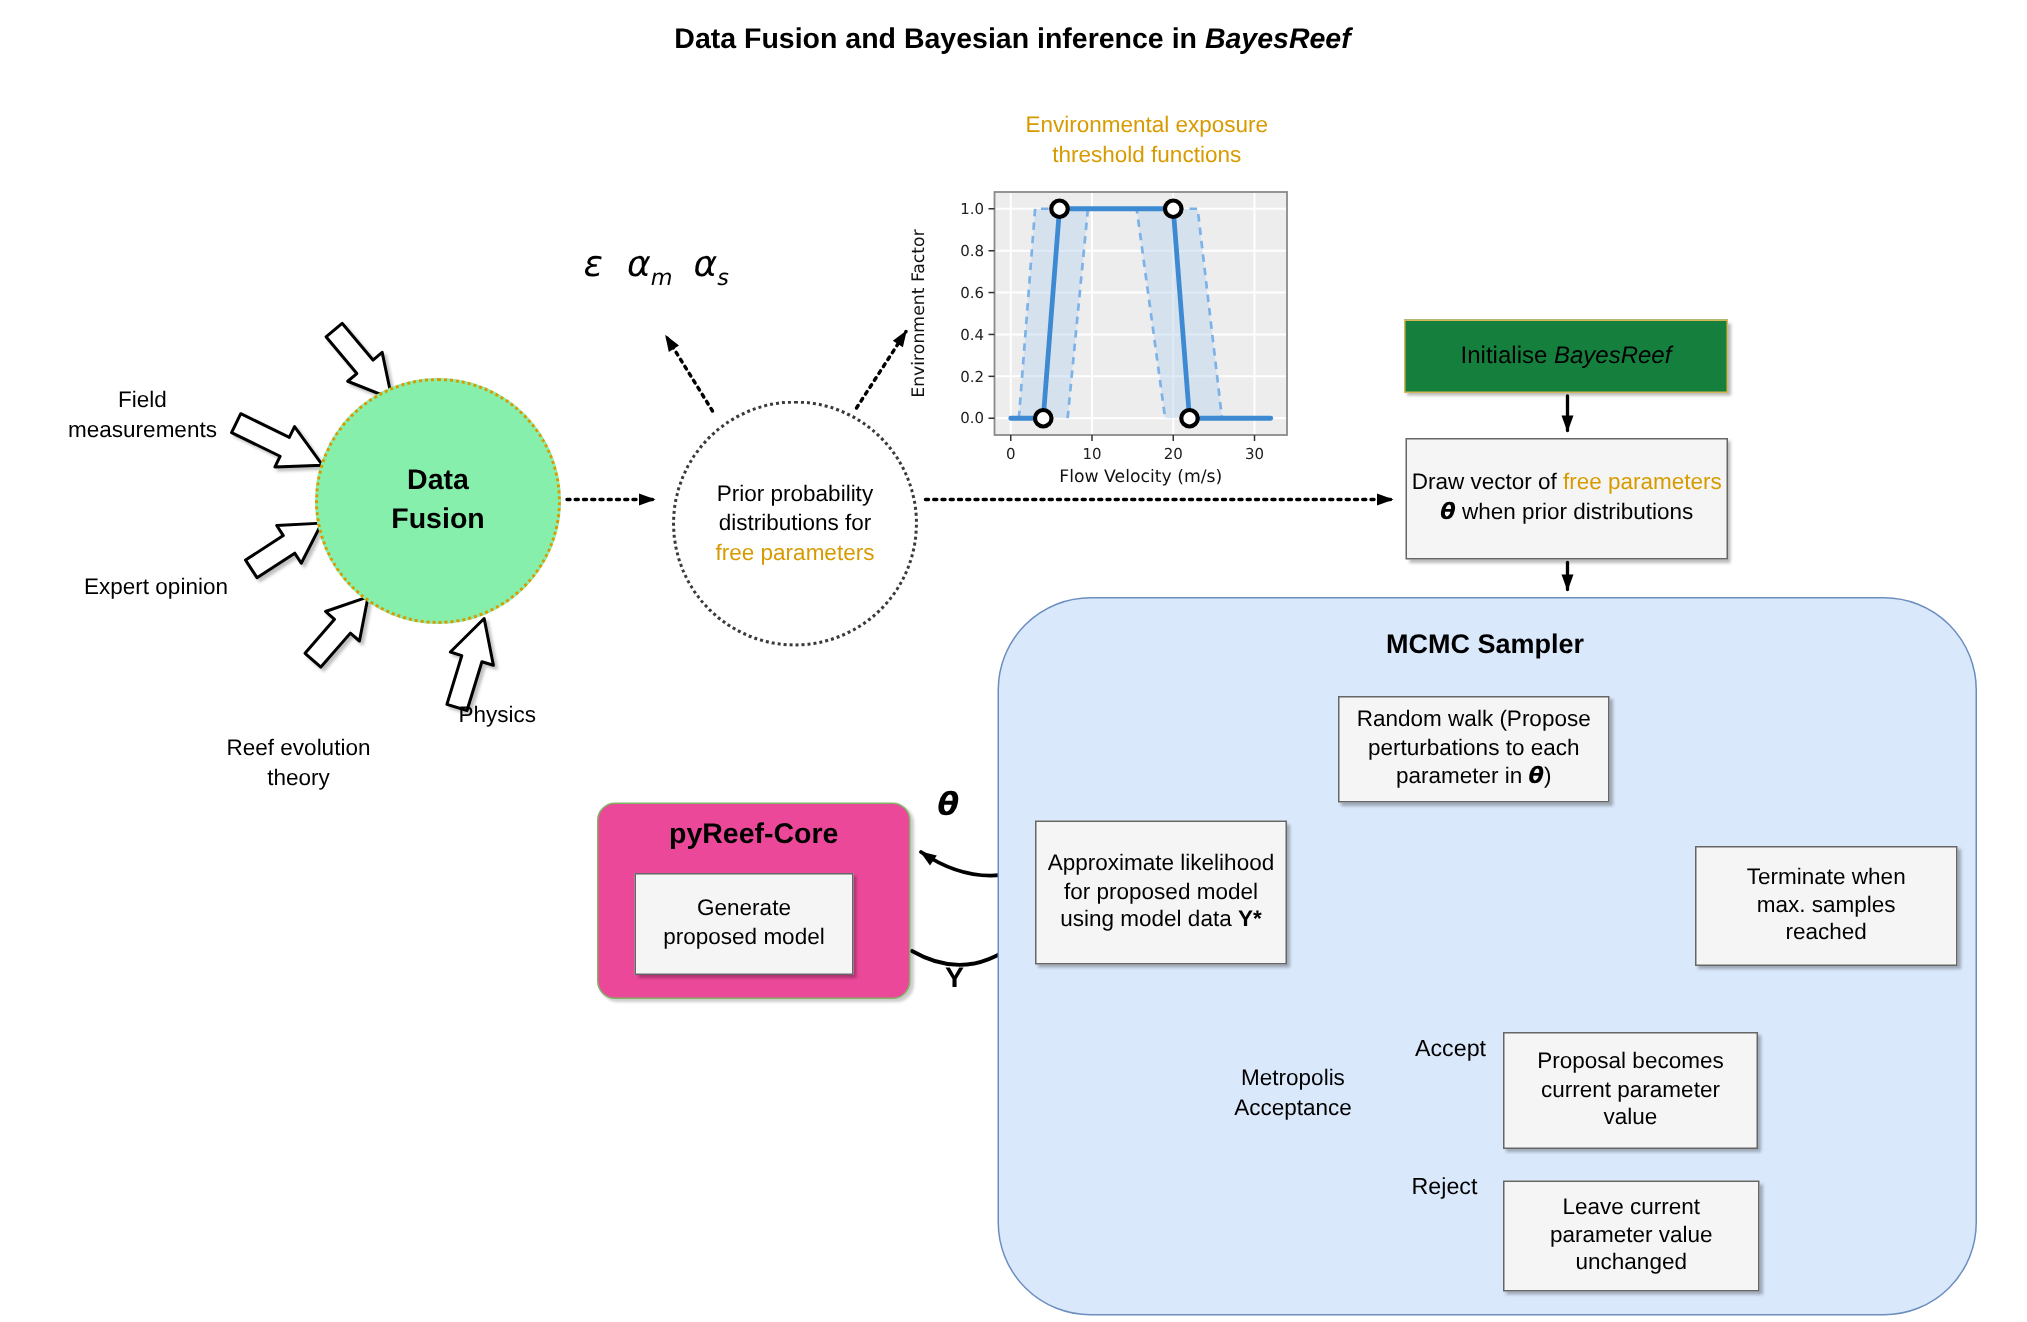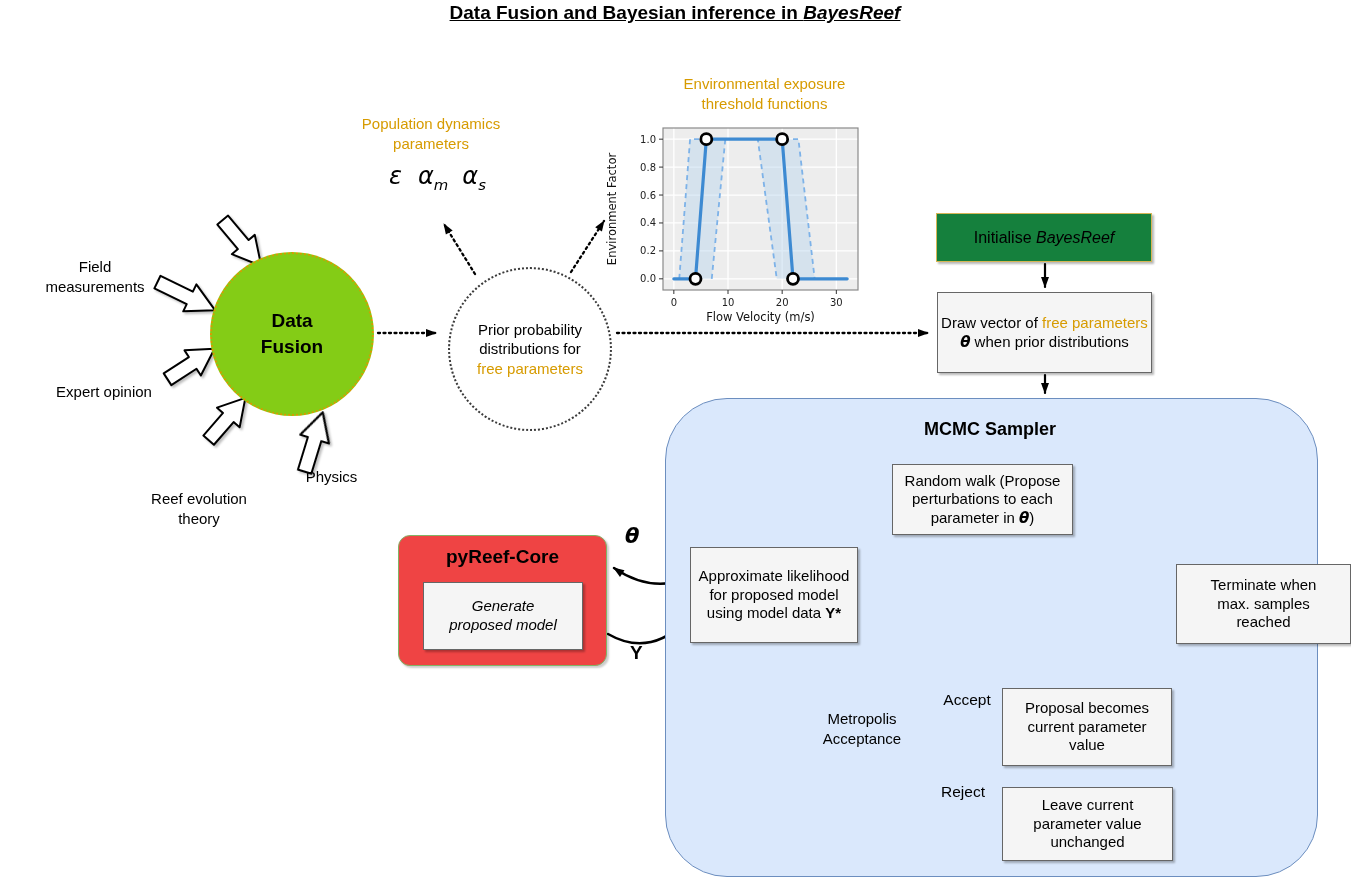--- a/index.html
+++ b/index.html
@@ -8,42 +8,42 @@
   .abs{position:absolute;}
   .prel{white-space:pre-line;}
   .ctr{text-align:center;}
   .lbl{font-size:15px;line-height:1.3;}
   .orange{color:#D79B00;}
   .box{position:absolute;background:#F5F5F5;border:1px solid #666;
        box-shadow:2px 2px 2px rgba(0,0,0,0.28);
        display:flex;align-items:center;justify-content:center;
        text-align:center;font-size:15px;line-height:1.24;padding:3px;box-sizing:border-box;}
   .yellow{background:#15803d;border:1px solid #D6B656;}
-  .greenbox{position:absolute;background:#ef4444;border:1px solid #82B366;border-radius:12px;
+  .greenbox{position:absolute;background:#ec4899;border:1px solid #82B366;border-radius:12px;
             box-shadow:2px 2px 2px rgba(0,0,0,0.2);box-sizing:border-box;}
   .mcmc{position:absolute;background:#DAE8FC;border:1.6px solid #6C8EBF;border-radius:62px;box-sizing:border-box;}
   .circle{position:absolute;border-radius:50%;display:flex;align-items:center;justify-content:center;
           text-align:center;box-sizing:border-box;}
-  .fusion{background:#84cc16;border:2.5px dotted #D79B00;font-weight:bold;font-size:19px;line-height:1.35;}
+  .fusion{background:#86efac;border:2.5px dotted #D79B00;font-weight:bold;font-size:19px;line-height:1.35;}
   .prior{background:#fff;border:2.5px dotted #3a3a3a;font-size:15px;line-height:1.3;}
   .title{font-weight:bold;font-size:19px;}
   .theta{font-weight:bold;font-style:italic;font-family:"DejaVu Sans", sans-serif;}
   .bold{font-weight:bold;}
   .ital{font-style:italic;}
   .symrow{font-size:24px;font-style:italic;font-family:"DejaVu Sans", sans-serif;}
   .symrow sub{font-size:0.62em;}
   svg text{font-family:"DejaVu Sans", sans-serif;}
   .shadowed{filter:drop-shadow(2px 2px 1px rgba(0,0,0,0.25));}
 </style>
 </head>
 <body>
 
 <div class="canvas">
 
-  <div class="abs ctr title" style="left:325px;top:2px;width:700px;text-decoration:underline;">
+  <div class="abs ctr title" style="left:325px;top:16px;width:700px;">
     <span>Data Fusion and Bayesian inference in </span><span class="ital">BayesReef</span>
   </div>
 
   <svg class="abs" style="left:0;top:0;" width="1351" height="881" viewBox="0 0 1351 881">
     <defs>
       <marker id="arr" markerUnits="userSpaceOnUse" markerWidth="14" markerHeight="12" refX="11" refY="5" orient="auto">
         <path d="M1,1 L12,5 L1,9 Z" fill="#000"></path>
       </marker>
     </defs>
 
@@ -84,22 +84,20 @@
   <div class="abs lbl ctr prel" style="left:28px;top:382px;width:152px;">Expert opinion</div>
   <div class="abs lbl ctr prel" style="left:123px;top:445px;width:152px;margin-top:44px;">Reef evolution
 theory</div>
   <div class="abs lbl ctr prel" style="left:283px;top:467px;width:97px;">Physics</div>
 
   <div class="circle fusion prel" style="left:210px;top:252px;width:164px;height:164px;">
     <span>Data
 Fusion</span>
   </div>
 
-  <div class="abs lbl ctr prel orange" style="left:347px;top:114px;width:168px;">Population dynamics
-parameters</div>
   <div class="abs ctr symrow" style="left:360px;top:162px;width:155px;">
     <span style="margin-right:16px;"><span>ε</span></span><span style="margin-right:14px;"><span>α</span><sub>m</sub></span><span><span>α</span><sub>s</sub></span>
   </div>
 
   <div class="circle prior" style="left:448px;top:267px;width:164px;height:164px;">
     <span><span class="prel">Prior probability
 distributions for</span><br>
     <span class="orange">free parameters</span></span>
   </div>
 
@@ -163,39 +161,39 @@
   <div class="abs ctr bold" style="left:850px;top:419px;width:280px;font-size:18px;">MCMC Sampler</div>
 
   <div class="box" style="left:892px;top:464px;width:181px;height:71px;">
     <span><span>Random walk (Propose perturbations to each parameter in </span><span class="theta">θ</span><span>)</span></span>
   </div>
 
   <div class="box" style="left:690px;top:547px;width:168px;height:96px;">
     <span><span>Approximate likelihood for proposed model using model data </span><span class="bold">Y*</span></span>
   </div>
 
-  <div class="box prel" style="left:1130px;top:564px;width:175px;height:80px;margin-left:46px;">Terminate when
+  <div class="box prel" style="left:1130px;top:564px;width:175px;height:80px;">Terminate when
 max. samples
 reached</div>
 
   <div class="abs ctr lbl prel" style="left:800px;top:709px;width:124px;">Metropolis
 Acceptance</div>
 
   <div class="abs ctr lbl" style="left:925px;top:690px;width:84px;font-size:15.5px;">Accept</div>
   <div class="abs ctr lbl" style="left:921px;top:782px;width:84px;font-size:15.5px;">Reject</div>
 
   <div class="box prel" style="left:1002px;top:688px;width:170px;height:78px;">Proposal becomes
 current parameter
 value</div>
   <div class="box prel" style="left:1002px;top:787px;width:171px;height:74px;">Leave current
 parameter value
 unchanged</div>
 
   <div class="greenbox" style="left:398px;top:535px;width:209px;height:131px;">
     <div class="ctr bold" style="margin-top:10px;font-size:19px;">pyReef-Core</div>
-    <div class="box prel" style="left:24px;top:46px;width:160px;height:68px;font-style:italic;">Generate
+    <div class="box prel" style="left:24px;top:46px;width:146px;height:68px;">Generate
 proposed model</div>
   </div>
 
   <div class="abs theta" style="left:625px;top:524px;font-size:21px;">θ</div>
   <div class="abs bold" style="left:630px;top:642px;font-size:19px;">Y</div>
 
 </div>
 
 </body></html>

